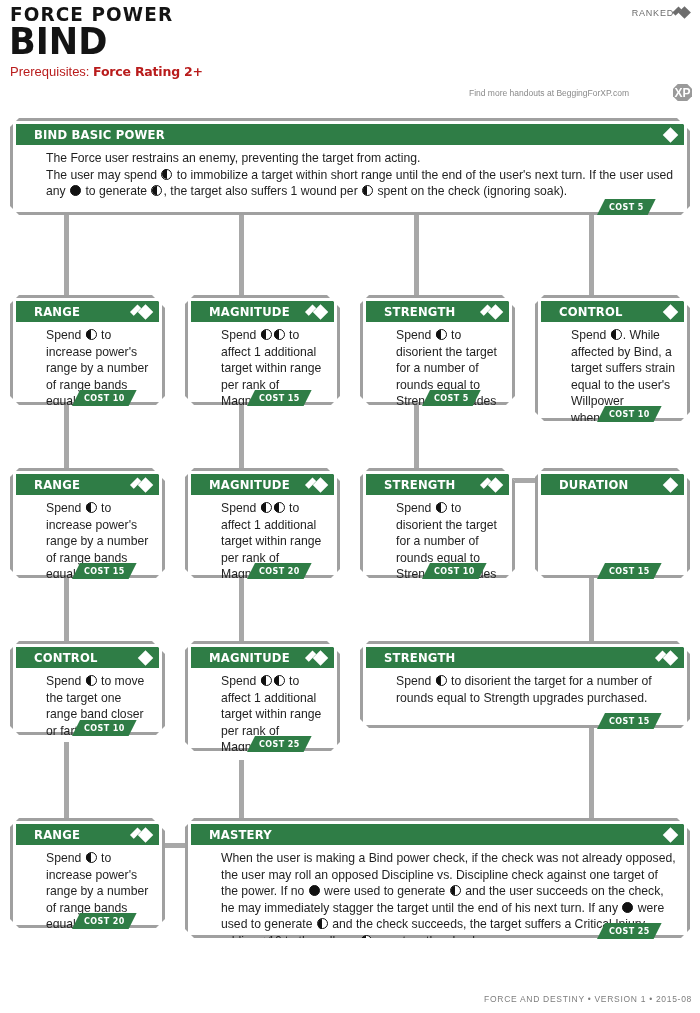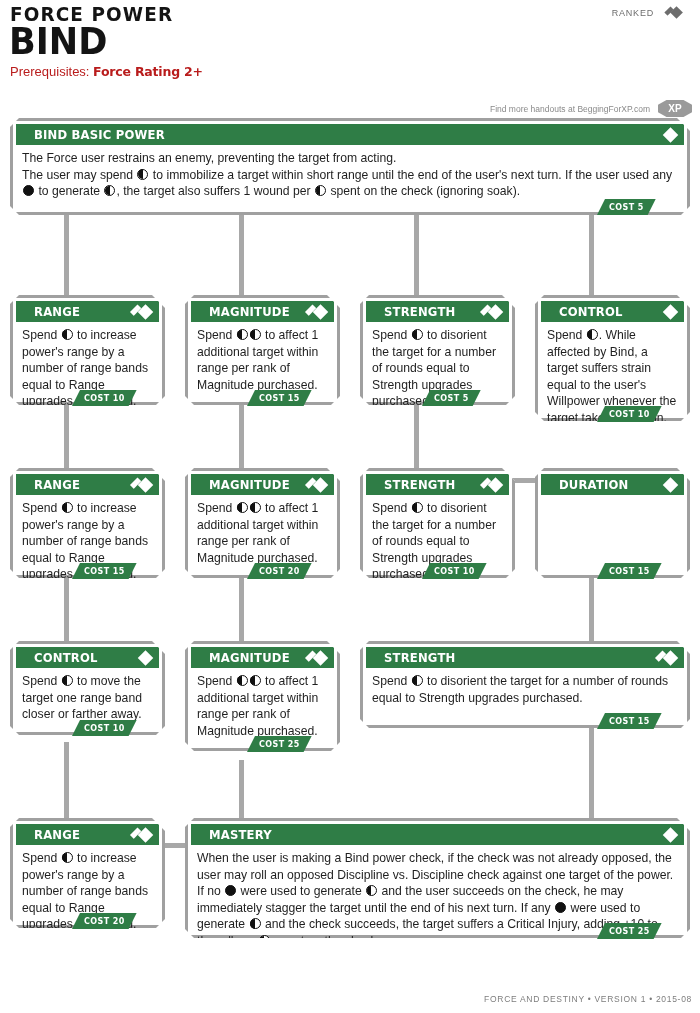--- a/index.html
+++ b/index.html
@@ -39,24 +39,24 @@
     font-size: 37px;
     font-weight: bold;
     letter-spacing: 0px;
     font-family: "DejaVu Sans", sans-serif;
     transform: scaleX(0.95);
     transform-origin: left top;
     color: #141414;
   }
   #ranked-flag {
     position: absolute;
-    right: 16px; top: 6px;
+    right: 8px; top: 6px;
     display: flex;
     align-items: center;
-    gap: 12px;
+    gap: 0;
   }
   #ranked-flag .rk-text {
     font-size: 9px;
     letter-spacing: 0.8px;
     color: #6d6d6d;
     font-family: "Liberation Sans", sans-serif;
   }
   .dbl-diamond-grey {
     display: inline-block;
     position: relative;
@@ -81,39 +81,40 @@
   }
   #prereq .pv {
     font-weight: bold;
     font-family: "DejaVu Sans", sans-serif;
     font-size: 12.5px;
     letter-spacing: -0.2px;
   }
 
   #handout-note {
     position: absolute;
-    right: 8px; top: 100px;
+    right: 8px; top: 84px;
     display: flex;
     align-items: center;
-    gap: 8px;
+    gap: 0;
   }
   #handout-note .hn-text {
     font-size: 8.5px;
     color: #8a8a8a;
   }
   .xp-badge {
-    width: 34px; height: 17px;
+    width: 19px; height: 17px;
     background: #9a9a9a;
     color: #ffffff;
-    font-size: 10px;
+    font-size: 12px;
     font-weight: bold;
     display: flex;
     align-items: center;
     justify-content: center;
     clip-path: polygon(25% 0, 75% 0, 100% 28%, 100% 72%, 75% 100%, 25% 100%, 0 72%, 0 28%);
+    margin-left: 44px;
   }
 
   
   .conn {
     position: absolute;
     background: #a8a8a8;
     z-index: 1;
   }
   .conn.v { width: 5px; }
   .conn.h { height: 5px; }
@@ -172,20 +173,21 @@
   }
   .rank-icon .d1 { left: 0px; clip-path: polygon(0 0, 50% 0, 50% 100%, 0 100%); }
   .rank-icon .d2 { left: 8px; }
   .rank-icon.single .d2 { left: 8px; }
 
   .box-body {
     padding: 5px 9px 4px 9px;
     font-size: 12.2px;
     line-height: 16.6px;
     color: #1f1f1f;
+    margin-left: 24px;
   }
   .box-body p { margin: 0; }
 
   
   .cost {
     position: absolute;
     z-index: 4;
     height: 16px;
     background: #2f7d46;
     color: #ffffff;

